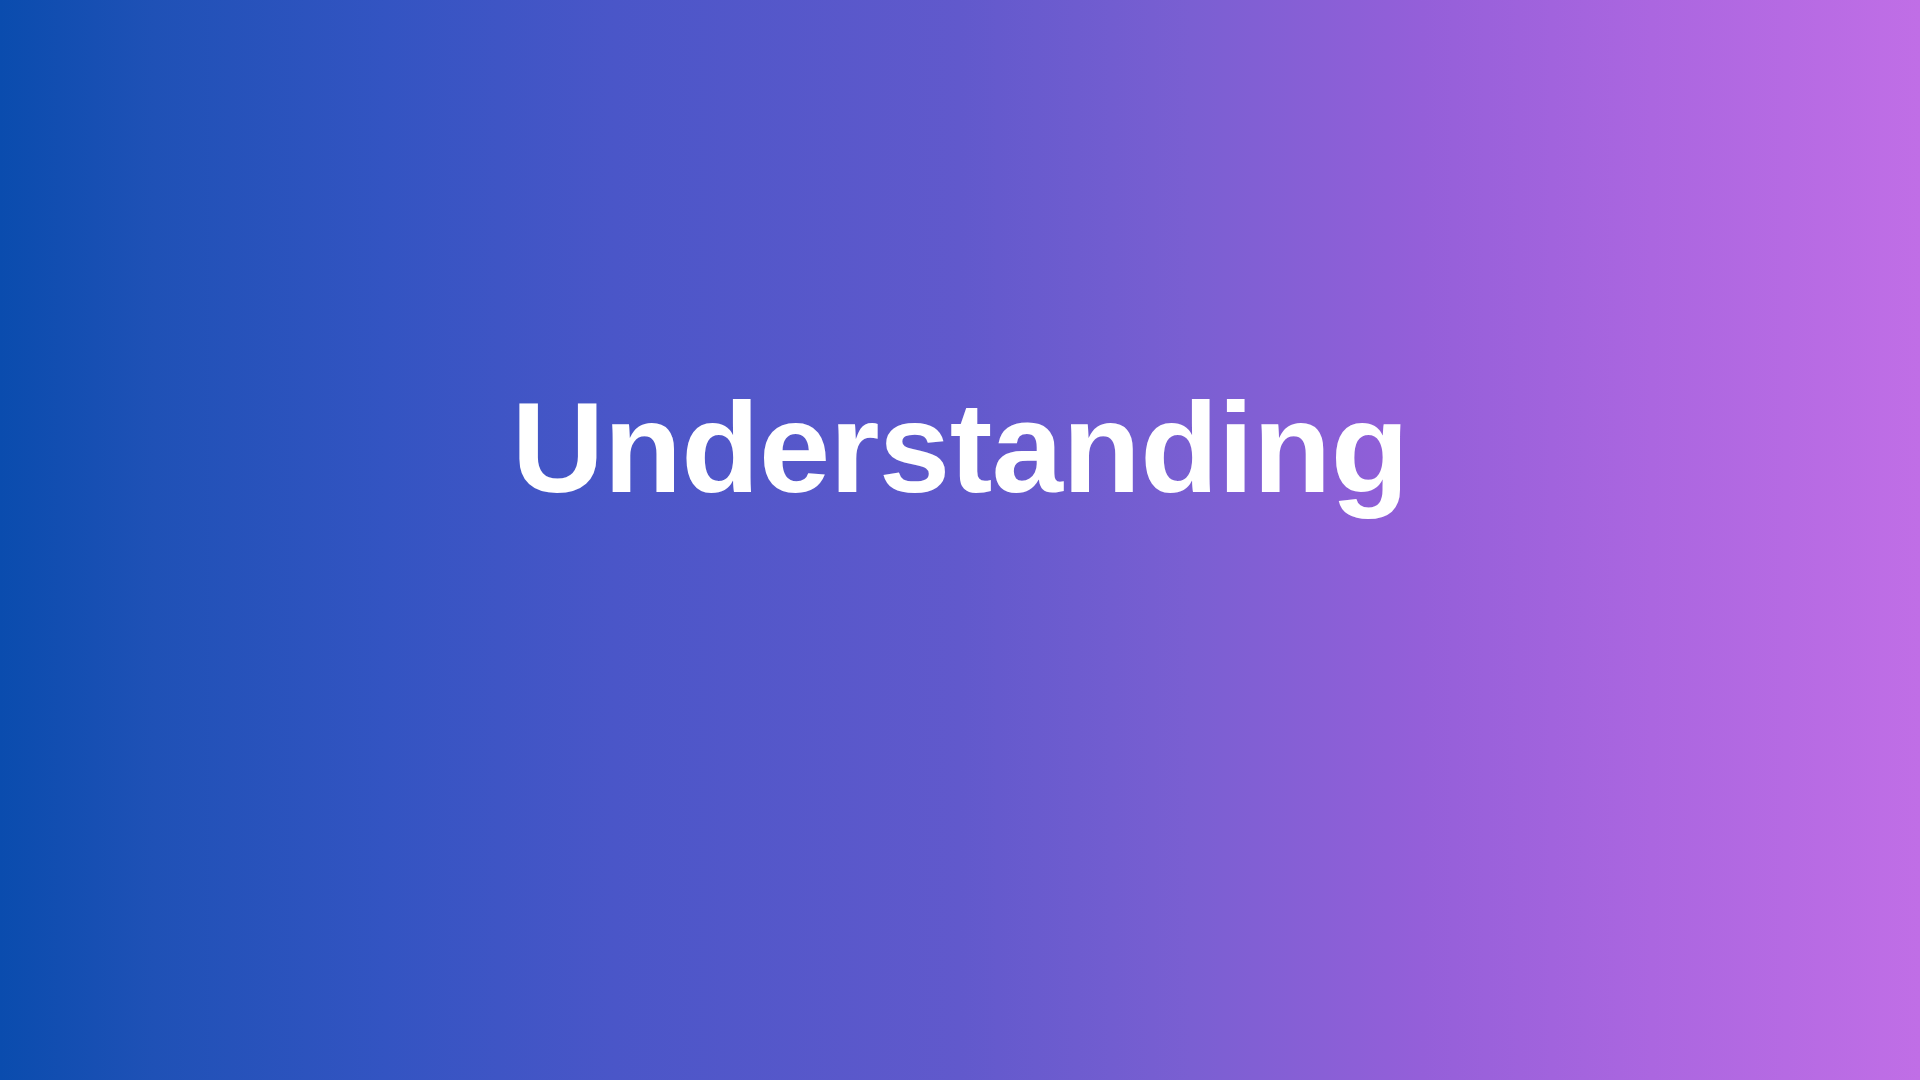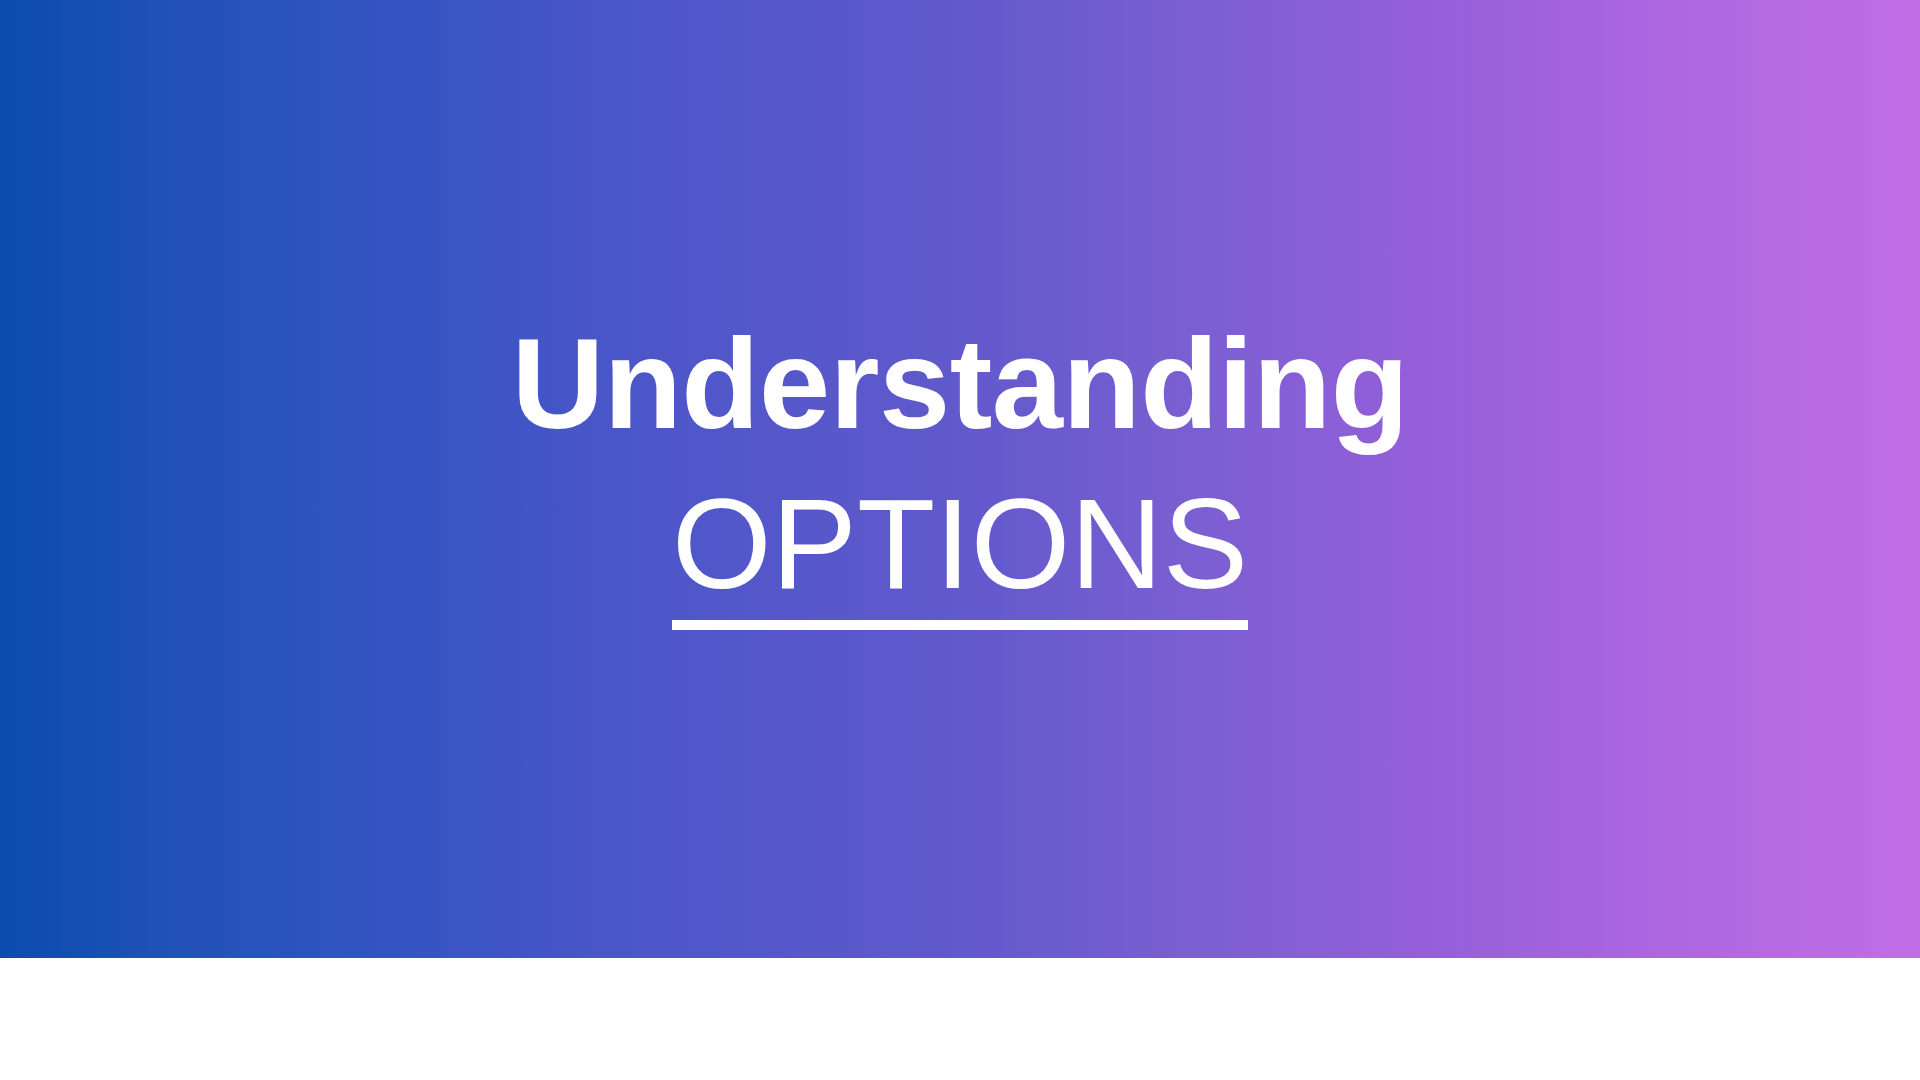--- a/index.html
+++ b/index.html
@@ -11,21 +11,21 @@
     overflow: hidden;
   }
 
   body {
     font-family: "Liberation Sans", sans-serif;
   }
 
   .slide {
     position: relative;
     width: 1920px;
-    height: 958px;
+    height: 1080px;
     box-sizing: border-box;
     display: flex;
     align-items: center;
     justify-content: center;
     
     background: linear-gradient(
       90deg,
       #0a4cae 0%,
       #1f51b6 8%,
       #3354c2 20%,
@@ -91,20 +91,19 @@
 <body>
 
 <div class="slide">
 
   <div class="title-block">
 
     <span class="title-line line-understanding">Understanding</span>
 
     <span class="title-line line-options">
       <span class="options-underlined">
-        <span>OPTIONS</span>
         <span class="options-underline-rule"></span>
       </span>
     </span>
 
 
   </div>
 </div>
 
 </body></html>

